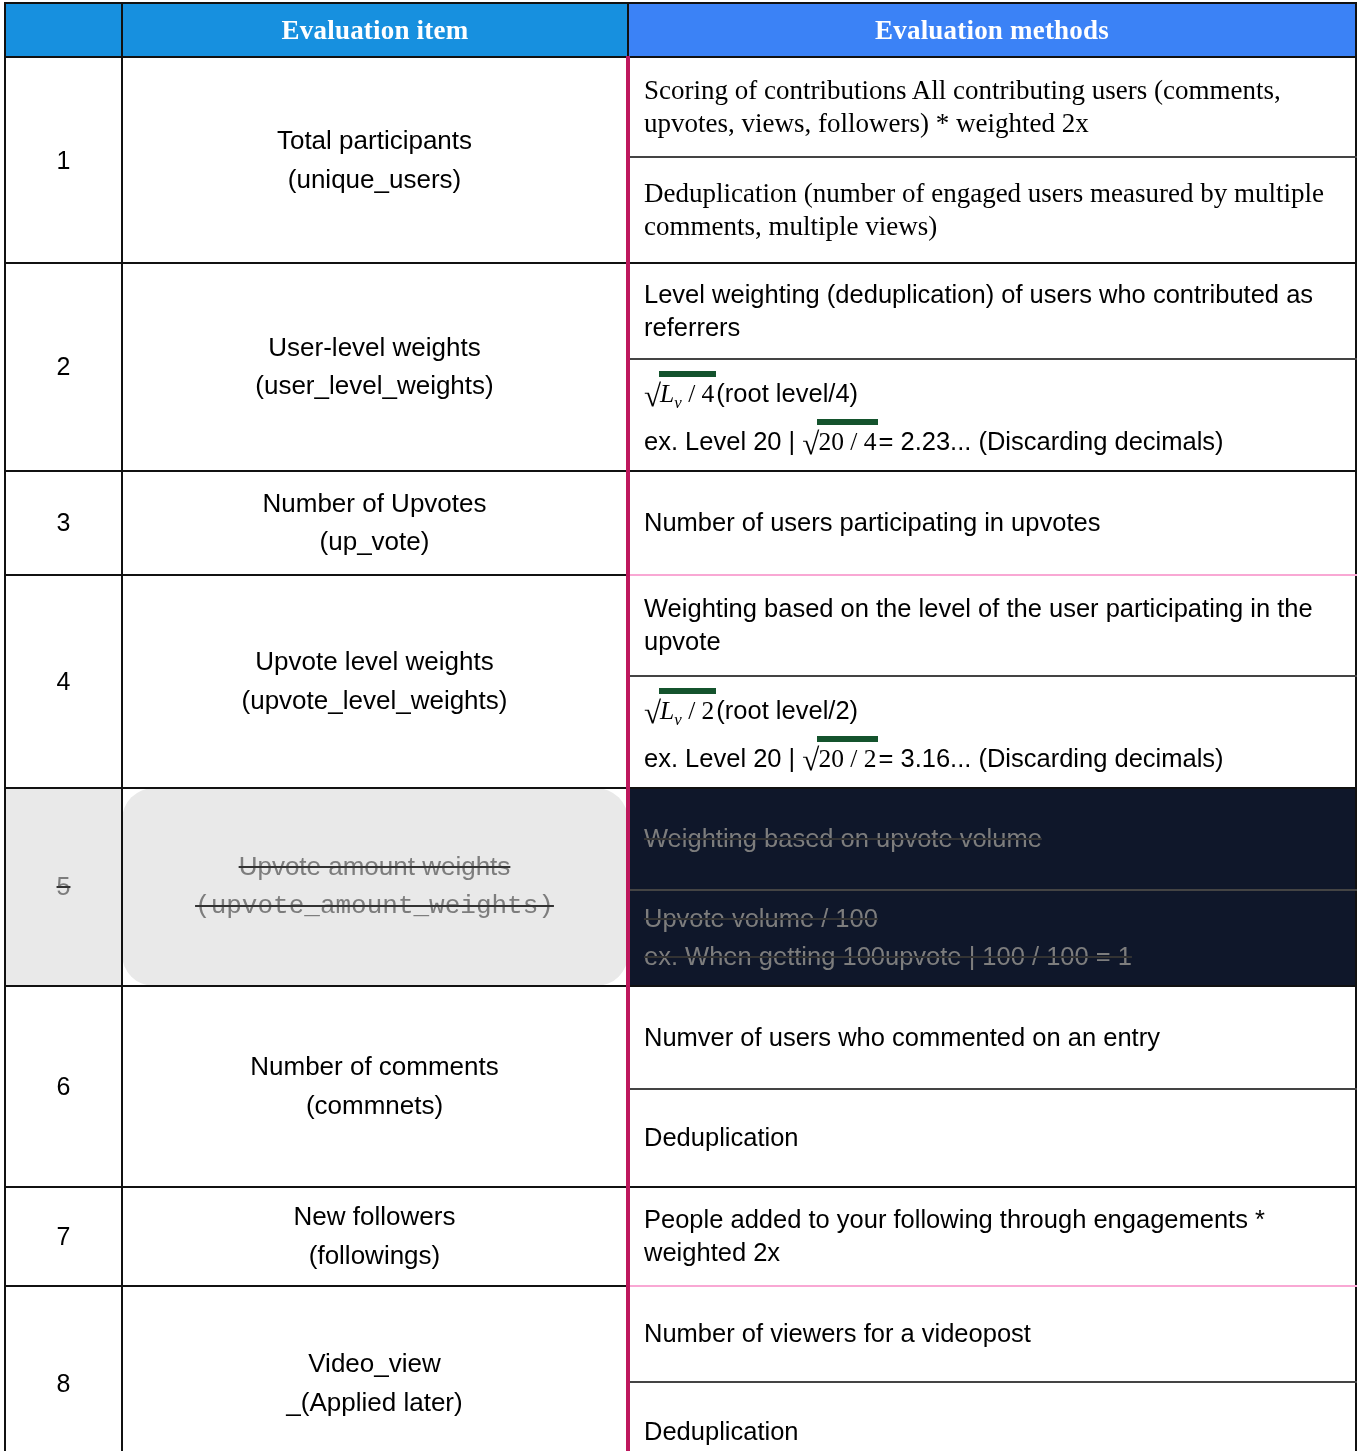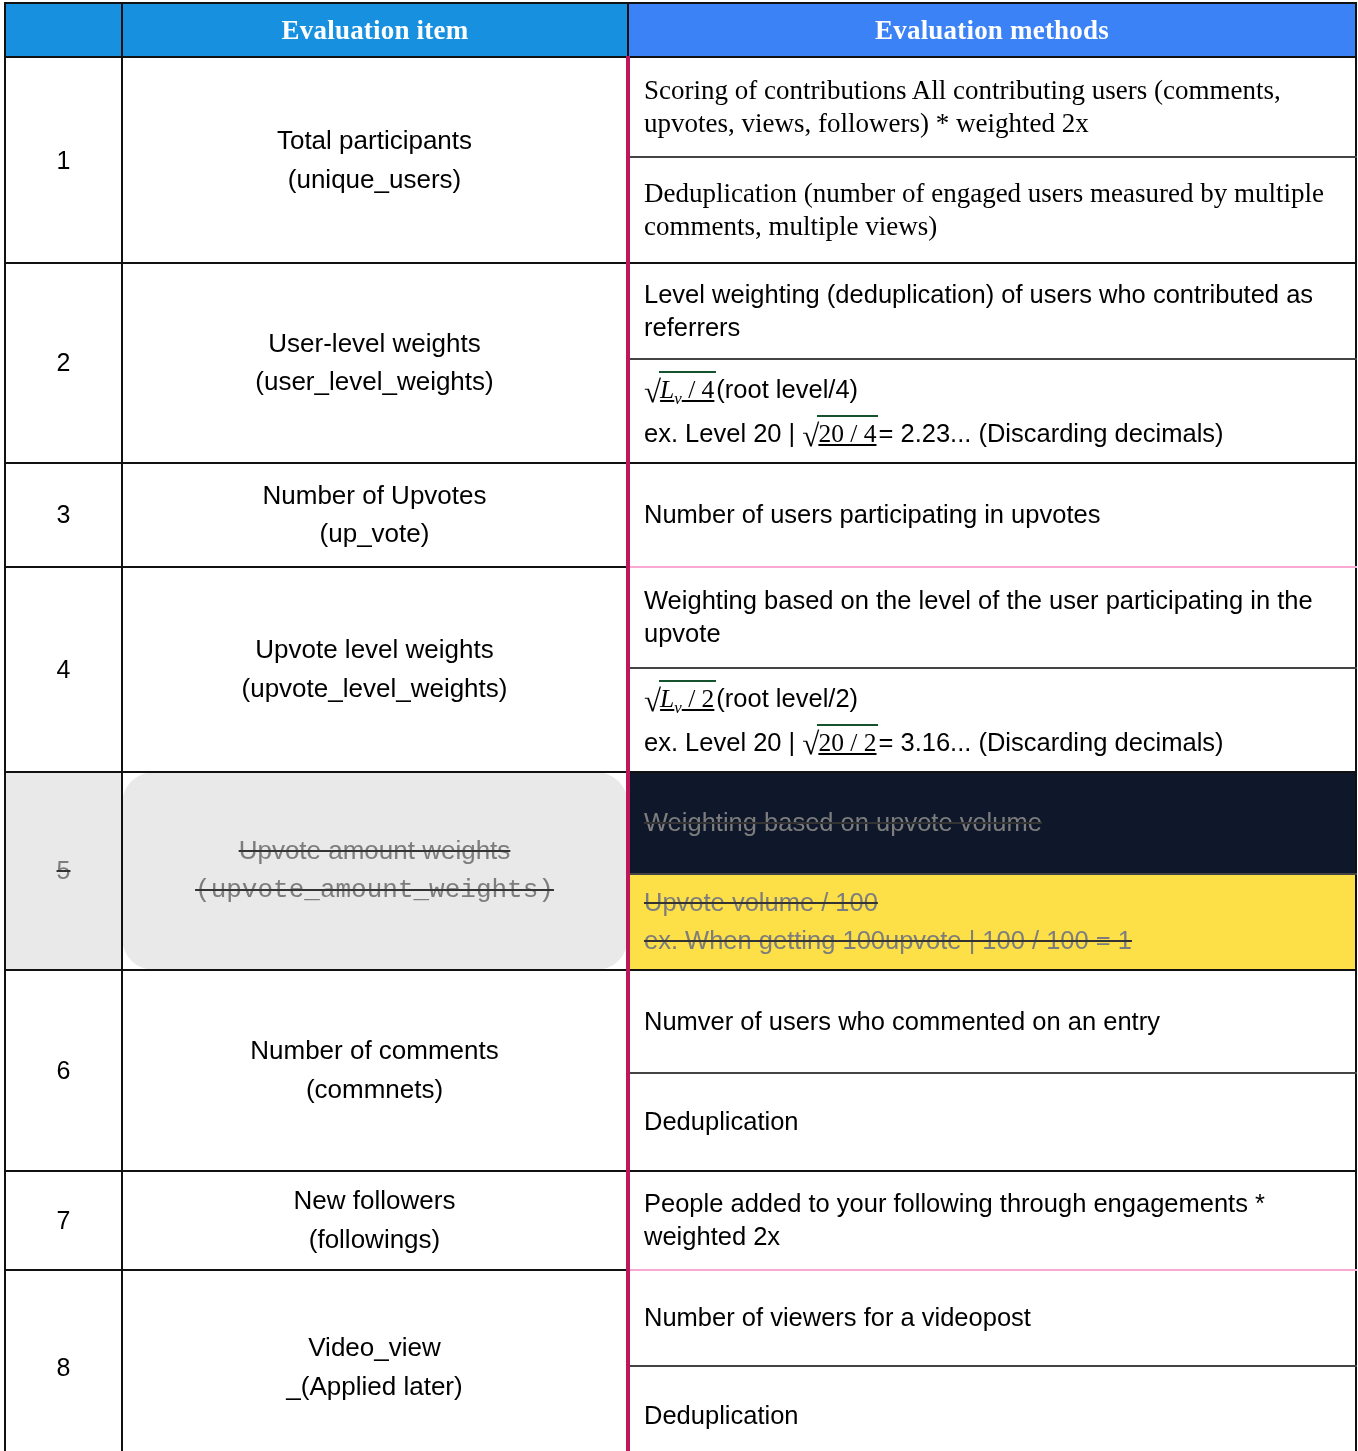--- a/index.html
+++ b/index.html
@@ -112,25 +112,24 @@
     font-family: "Liberation Serif", serif;
   }
   .sqrt > .radic {
     font-size: 1.22em;
     line-height: 1;
     vertical-align: -0.12em;
     display: inline-block;
   }
   .sqrt > .radicand {
     display: inline-block;
-    border-top: 2px solid #14532d;
+    border-top: 6px solid #14532d;
     padding: 0 2px 0 1px;
     margin-left: -2px;
     font-style: normal;
-    text-decoration: underline;
   }
   .radicand .var {
     font-style: italic;
   }
   .radicand .var sub {
     font-size: 0.66em;
     font-style: italic;
   }
   .mline {
     display: block;
@@ -226,21 +225,21 @@
       </td>
       <td class="item-cell" rowspan="2" style="background: rgb(233, 233, 233); border-radius: 32px;">
         <span class="mline"><span class="strike" style="color: rgb(125, 125, 125);">Upvote amount weights</span></span>
         <span class="mline"><span class="strike" style="color: rgb(125, 125, 125); font-family: Liberation Mono, monospace;">(upvote_amount_weights)</span></span>
       </td>
       <td class="method-cell inner-div" style="background: #0f172a;">
         <span class="strike" style="color: rgb(125, 125, 125);">Weighting based on upvote volume</span>
       </td>
     </tr>
     <tr class="struck" style="height: 96px;">
-      <td class="method-cell last-sub" style="background: #fde047; margin-left: 32px;">
+      <td class="method-cell last-sub" style="background: #0f172a; margin-left: 32px;">
         <span class="mline"><span class="strike" style="color: rgb(125, 125, 125);">Upvote volume / 100</span></span>
         <span class="mline"><span class="strike" style="color: rgb(125, 125, 125);">ex. When getting 100upvote | 100 / 100 = 1</span></span>
       </td>
     </tr>
 
     <tr style="height: 103px;">
       <td class="num-cell" rowspan="2">6</td>
       <td class="item-cell" rowspan="2">
         <span class="mline">Number of comments</span>
         <span class="mline">(commnets)</span>

